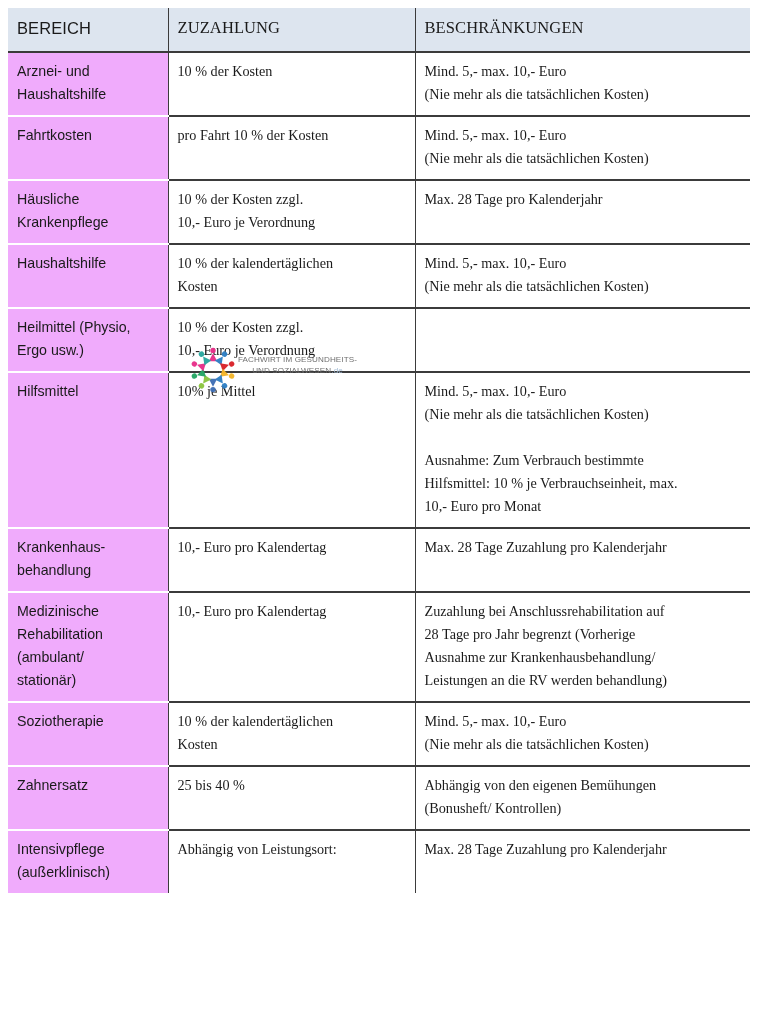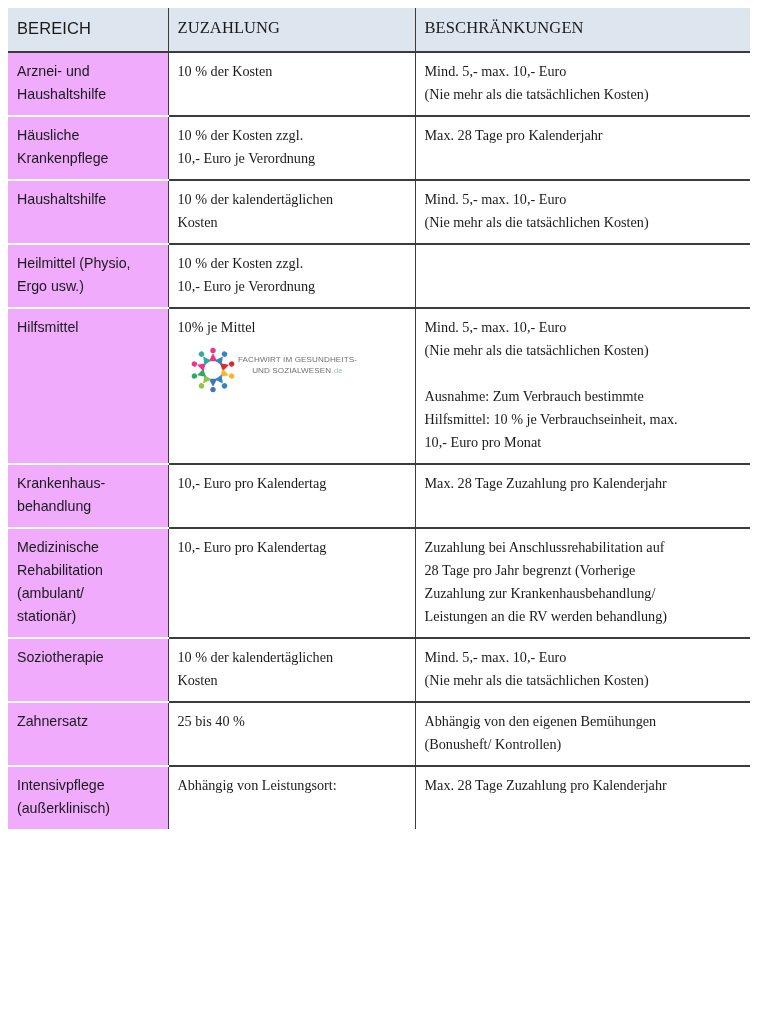--- a/index.html
+++ b/index.html
@@ -117,20 +117,32 @@
           <td class="col-sep">
             <span class="cell-line">10 % der Kosten</span>
           </td>
           <td class="col-sep">
             <span class="cell-line">Mind. 5,- max. 10,- Euro</span>
             <span class="cell-line">(Nie mehr als die tatsächlichen Kosten)</span>
           </td>
         </tr>
         <tr>
           <td class="cell-bereich">
+            <span class="cell-line">Fahrtkosten</span>
+          </td>
+          <td class="col-sep">
+            <span class="cell-line">pro Fahrt 10 % der Kosten</span>
+          </td>
+          <td class="col-sep">
+            <span class="cell-line">Mind. 5,- max. 10,- Euro</span>
+            <span class="cell-line">(Nie mehr als die tatsächlichen Kosten)</span>
+          </td>
+        </tr>
+        <tr>
+          <td class="cell-bereich">
             <span class="cell-line">Häusliche</span>
             <span class="cell-line">Krankenpflege</span>
           </td>
           <td class="col-sep">
             <span class="cell-line">10 % der Kosten zzgl.</span>
             <span class="cell-line">10,- Euro je Verordnung</span>
           </td>
           <td class="col-sep">
             <span class="cell-line">Max. 28 Tage pro Kalenderjahr</span>
           </td>
@@ -193,21 +205,21 @@
             <span class="cell-line">Rehabilitation</span>
             <span class="cell-line">(ambulant/</span>
             <span class="cell-line">stationär)</span>
           </td>
           <td class="col-sep">
             <span class="cell-line">10,- Euro pro Kalendertag</span>
           </td>
           <td class="col-sep">
             <span class="cell-line">Zuzahlung bei Anschlussrehabilitation auf</span>
             <span class="cell-line">28 Tage pro Jahr begrenzt (Vorherige</span>
-            <span class="cell-line">Zuzahlung zur Krankenhausbehandlung/</span>
+            <span class="cell-line">Ausnahme zur Krankenhausbehandlung/</span>
             <span class="cell-line">Leistungen an die RV werden behandlung)</span>
           </td>
         </tr>
         <tr>
           <td class="cell-bereich">
             <span class="cell-line">Soziotherapie</span>
           </td>
           <td class="col-sep">
             <span class="cell-line">10 % der kalendertäglichen</span>
             <span class="cell-line">Kosten</span>

